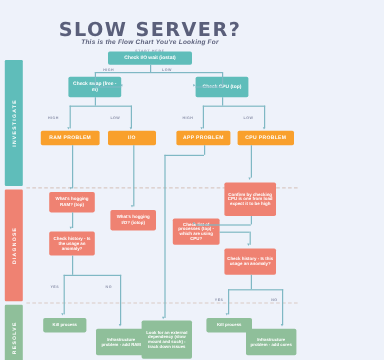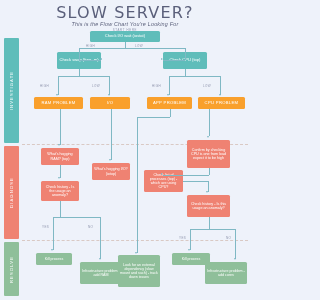--- a/index.html
+++ b/index.html
@@ -3,21 +3,21 @@
 <meta charset="utf-8">
 <style>
   html,body{margin:0;padding:0;}
   body{
     width:250px;height:300px;
     background:#eef2fa;
     font-family:"Liberation Sans", sans-serif;
     overflow:hidden;
     position:relative;
   }
-  .stage{position:absolute;left:0;top:0;width:250px;height:238px;}
+  .stage{position:absolute;left:0;top:12px;width:250px;height:238px;font-weight:bold;}
 
   
   .title{
     position:absolute;left:0;top:3px;width:250px;text-align:center;
     font-size:16px;letter-spacing:1.2px;color:#5a5f7a;
     font-family:"DejaVu Sans", sans-serif;
   }
   .subtitle{
     position:absolute;left:0;top:21px;width:250px;text-align:center;
     font-size:5.4px;font-style:italic;color:#5a5f7a;letter-spacing:.2px;

